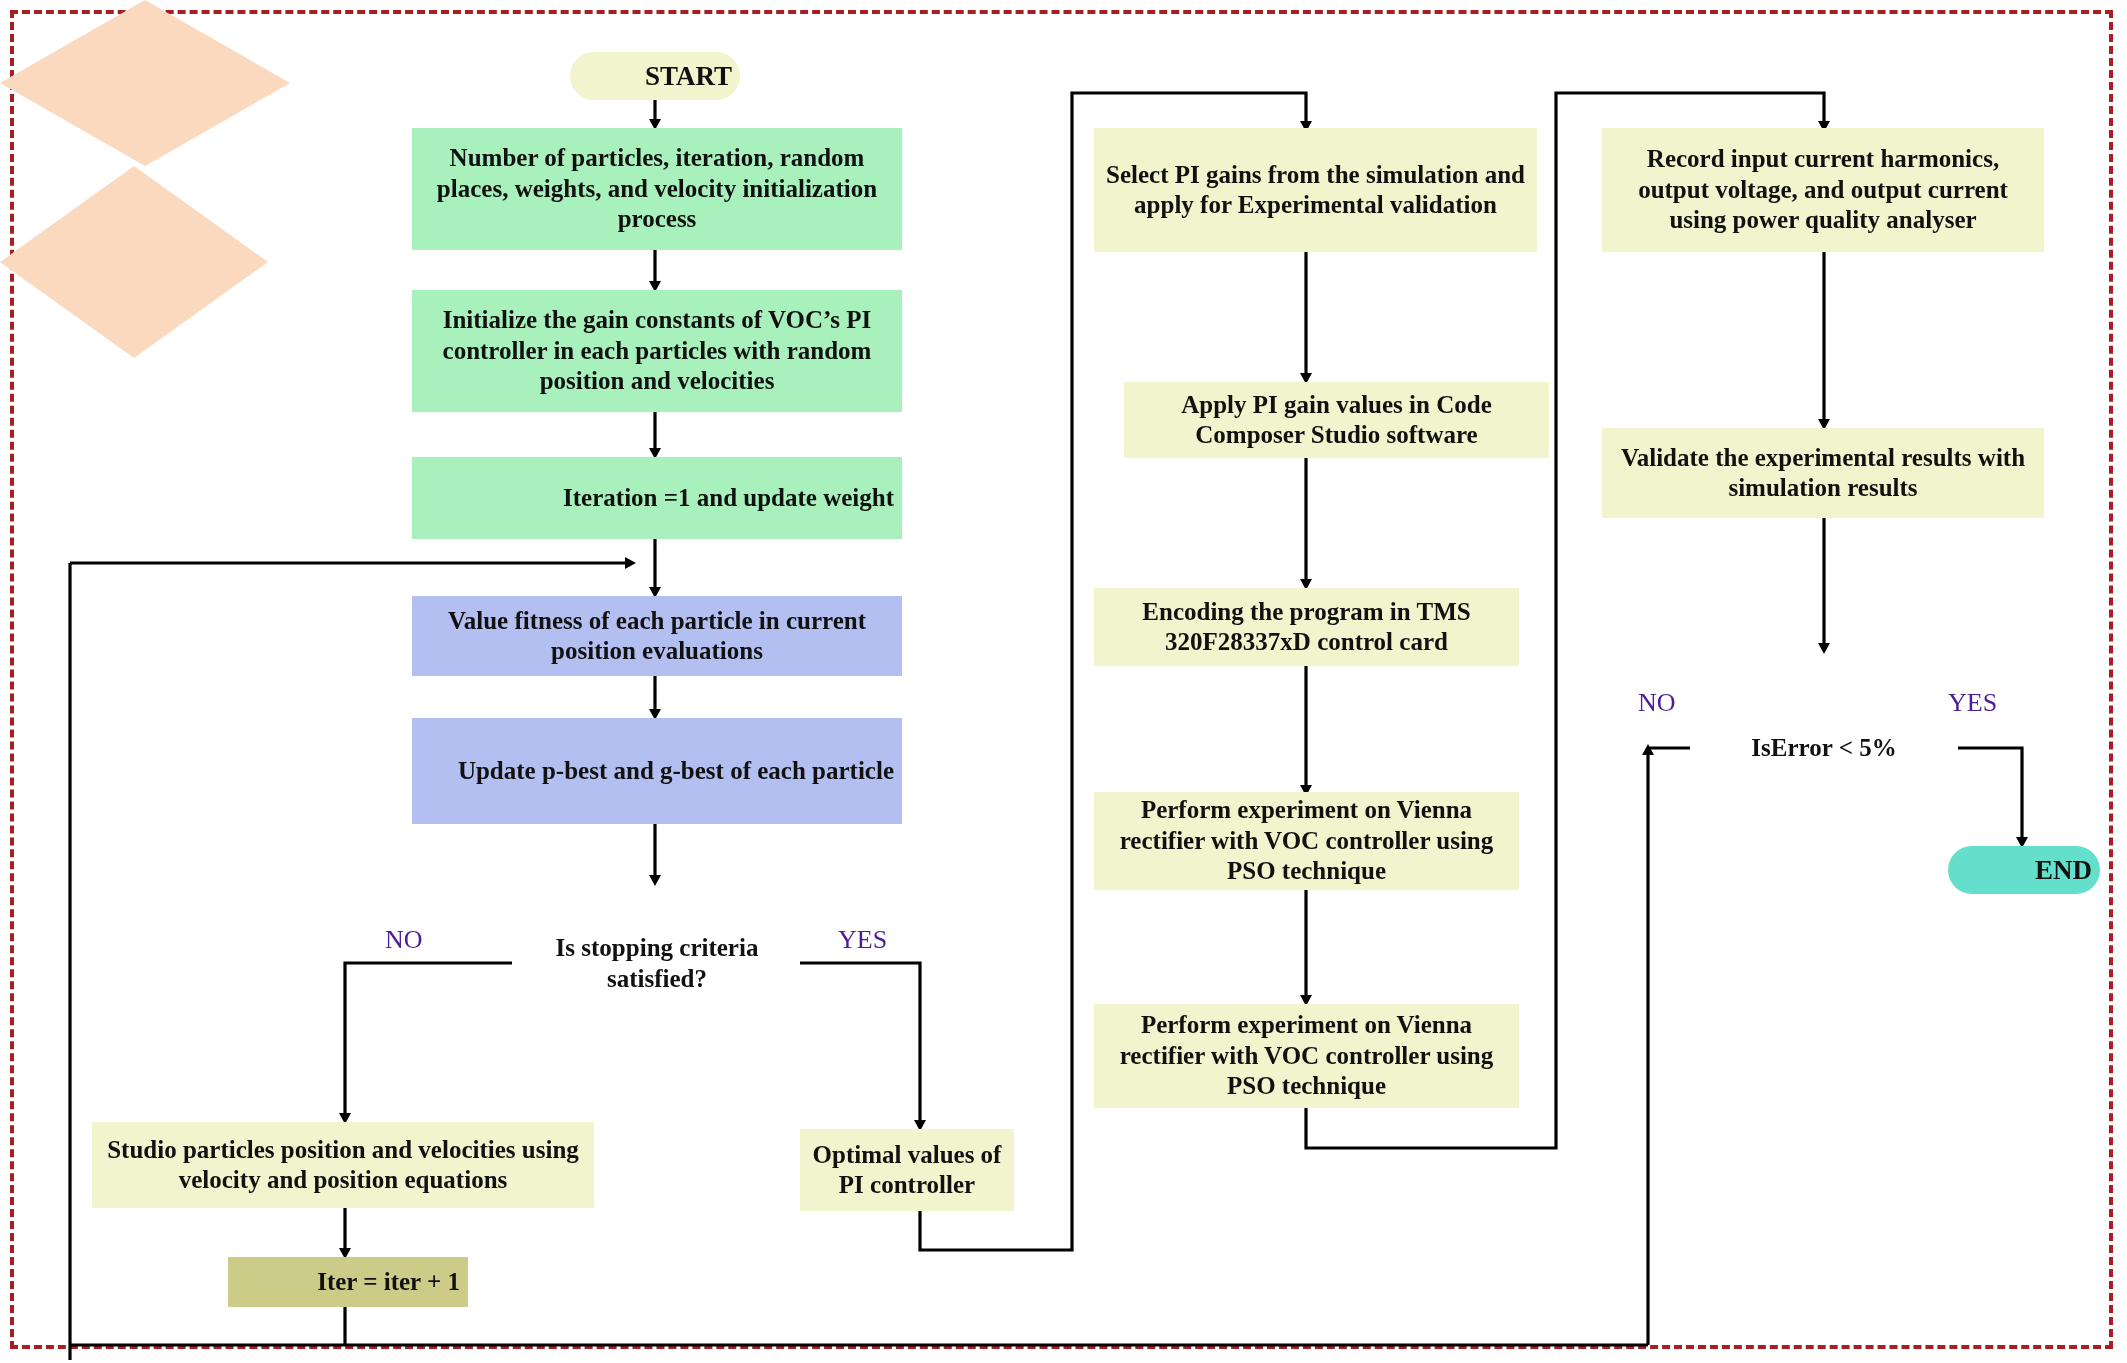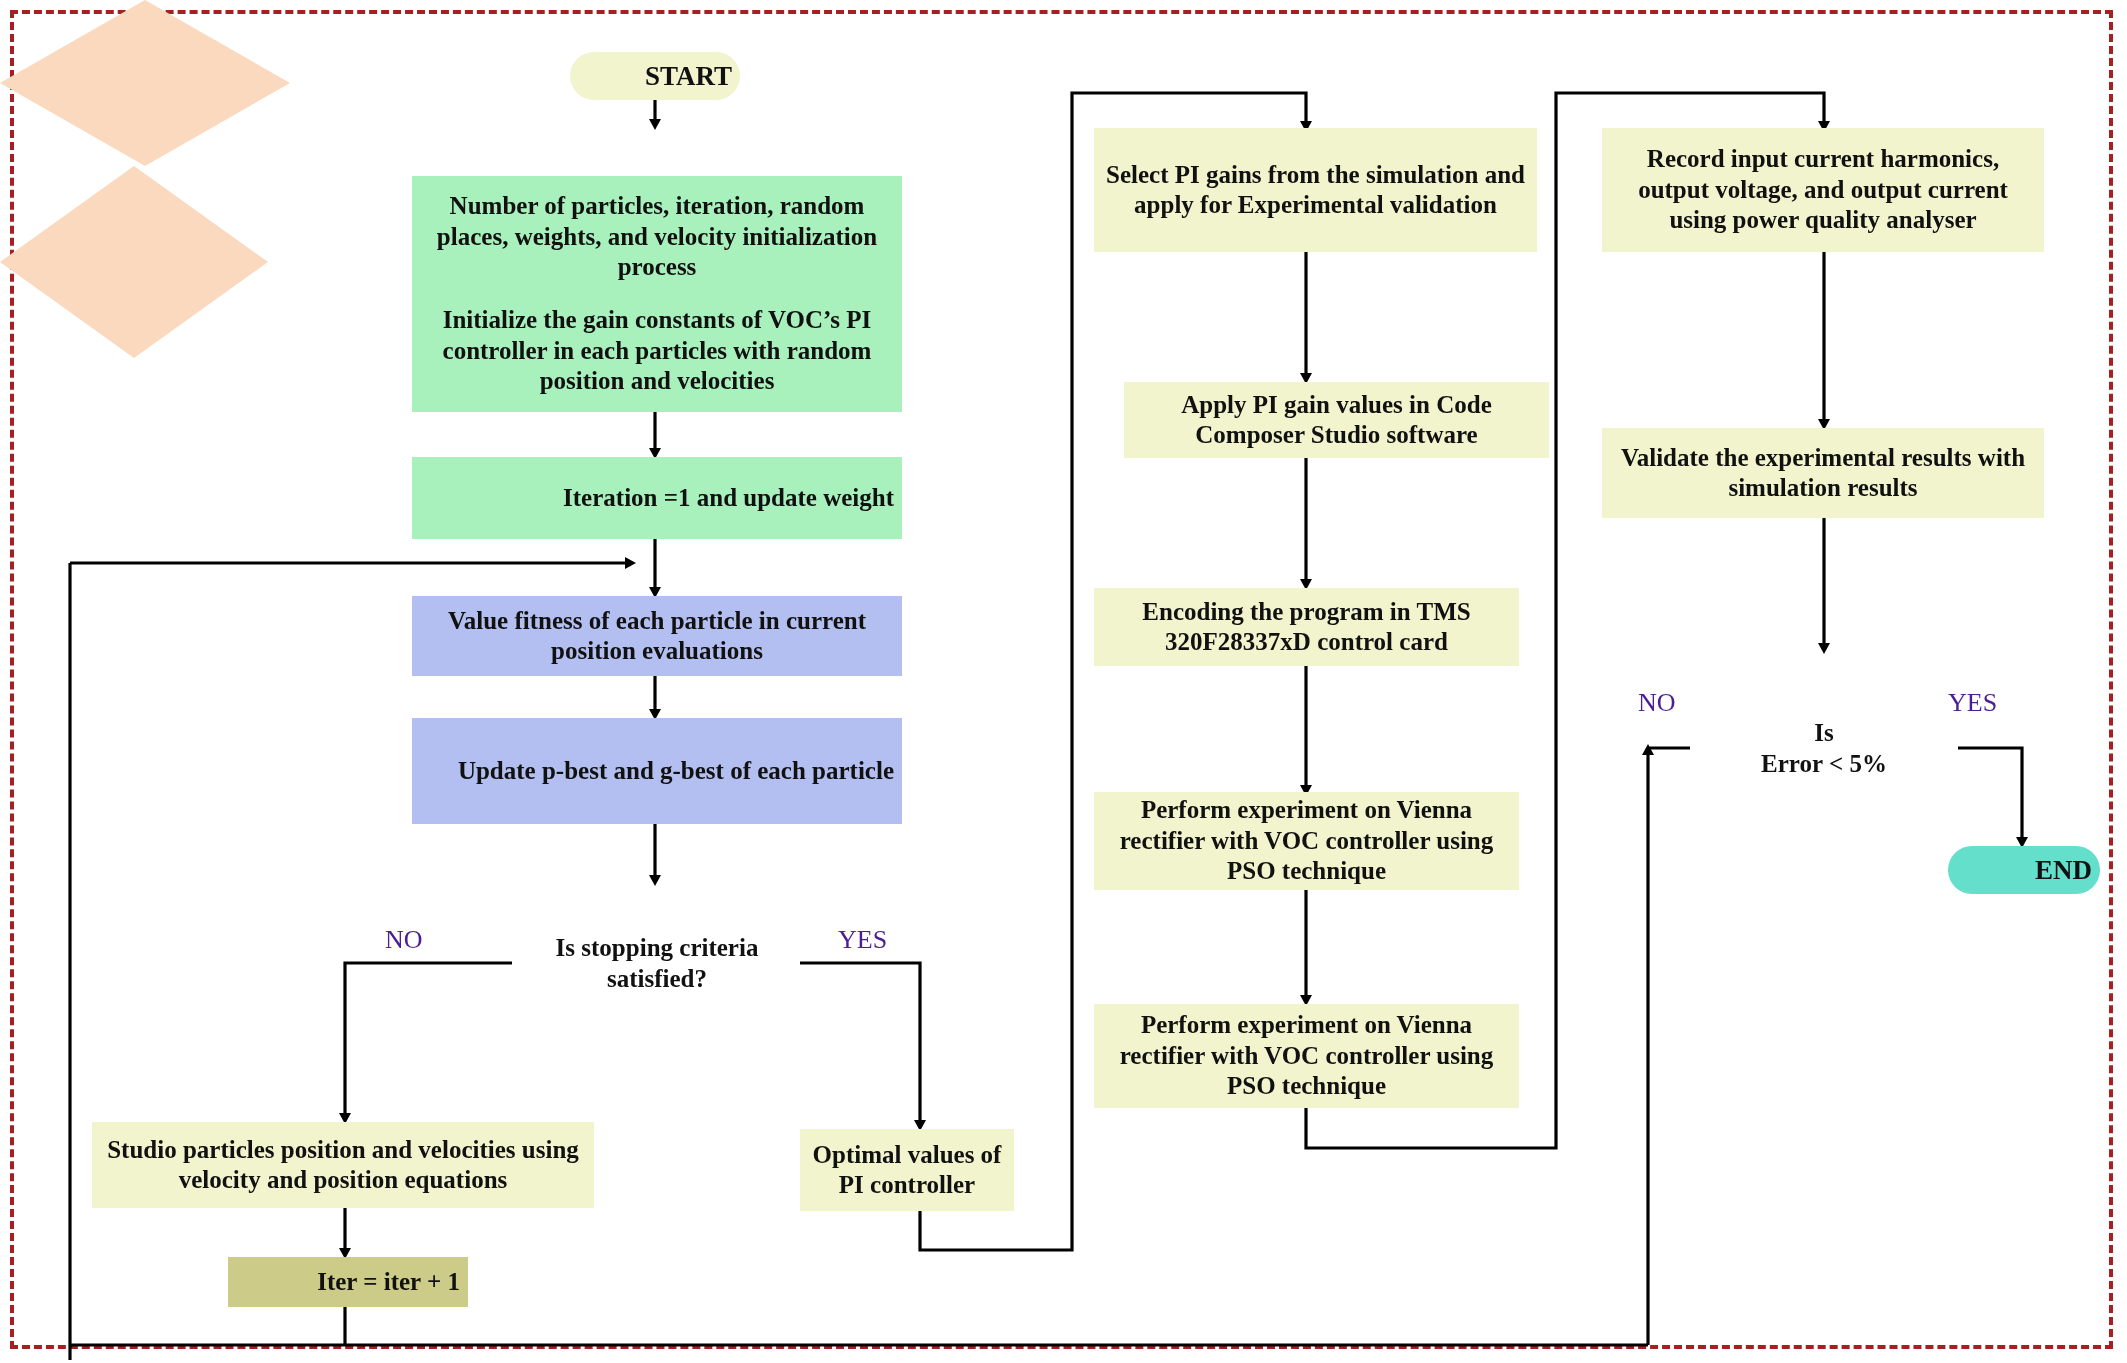--- a/index.html
+++ b/index.html
@@ -72,21 +72,21 @@
       <path d="M1690,748 L1648,748"></path>
 
       <path d="M1958,748 L2022,748 L2022,842" marker-end="url(#ah)"></path>
     </g>
   </svg>
 
   <div class="node term" style="left:570px;top:52px;width:170px;height:48px;background:#F2F4CD;font-size:27px;">
     <span>START</span>
   </div>
 
-  <div class="node rect" style="left:412px;top:128px;width:490px;height:122px;background:#A8F0BC;font-size:25px;margin-top:48px;">
+  <div class="node rect" style="left:412px;top:128px;width:490px;height:122px;background:#A8F0BC;font-size:25px;">
     <span>Number of particles, iteration, random places, weights, and velocity initialization process</span>
   </div>
 
   <div class="node rect" style="left:412px;top:290px;width:490px;height:122px;background:#A8F0BC;font-size:25px;">
     <span>Initialize the gain constants of VOC’s PI controller in each particles with random position and velocities</span>
   </div>
 
   <div class="node rect" style="left:412px;top:457px;width:490px;height:82px;background:#A8F0BC;font-size:25px;">
     <span>Iteration =1 and update weight</span>
   </div>
@@ -146,21 +146,21 @@
   <div class="node rect" style="left:1602px;top:128px;width:442px;height:124px;background:#F2F4CD;font-size:25px;">
     <span>Record input current harmonics, output voltage, and output current using power quality analyser</span>
   </div>
 
   <div class="node rect" style="left:1602px;top:428px;width:442px;height:90px;background:#F2F4CD;font-size:25px;">
     <span>Validate the experimental results with simulation results</span>
   </div>
 
   <div class="dmd" style="left:1690px;top:652px;width:268px;height:192px;background:#FAD9BE;
               clip-path:polygon(50% 0,100% 50%,50% 100%,0 50%);"></div>
-  <div class="dmdtxt" style="left:1690px;top:652px;width:268px;height:192px;font-size:25px;flex-direction:column;">
+  <div class="dmdtxt" style="left:1690px;top:652px;width:268px;height:192px;font-size:25px;flex-direction:row;">
     <span>Is</span>
     <span>Error &lt; 5%</span>
   </div>
   <div class="lbl" style="left:1638px;top:688px;font-size:26px;">
     <span>NO</span>
   </div>
   <div class="lbl" style="left:1948px;top:688px;font-size:26px;">
     <span>YES</span>
   </div>
 

